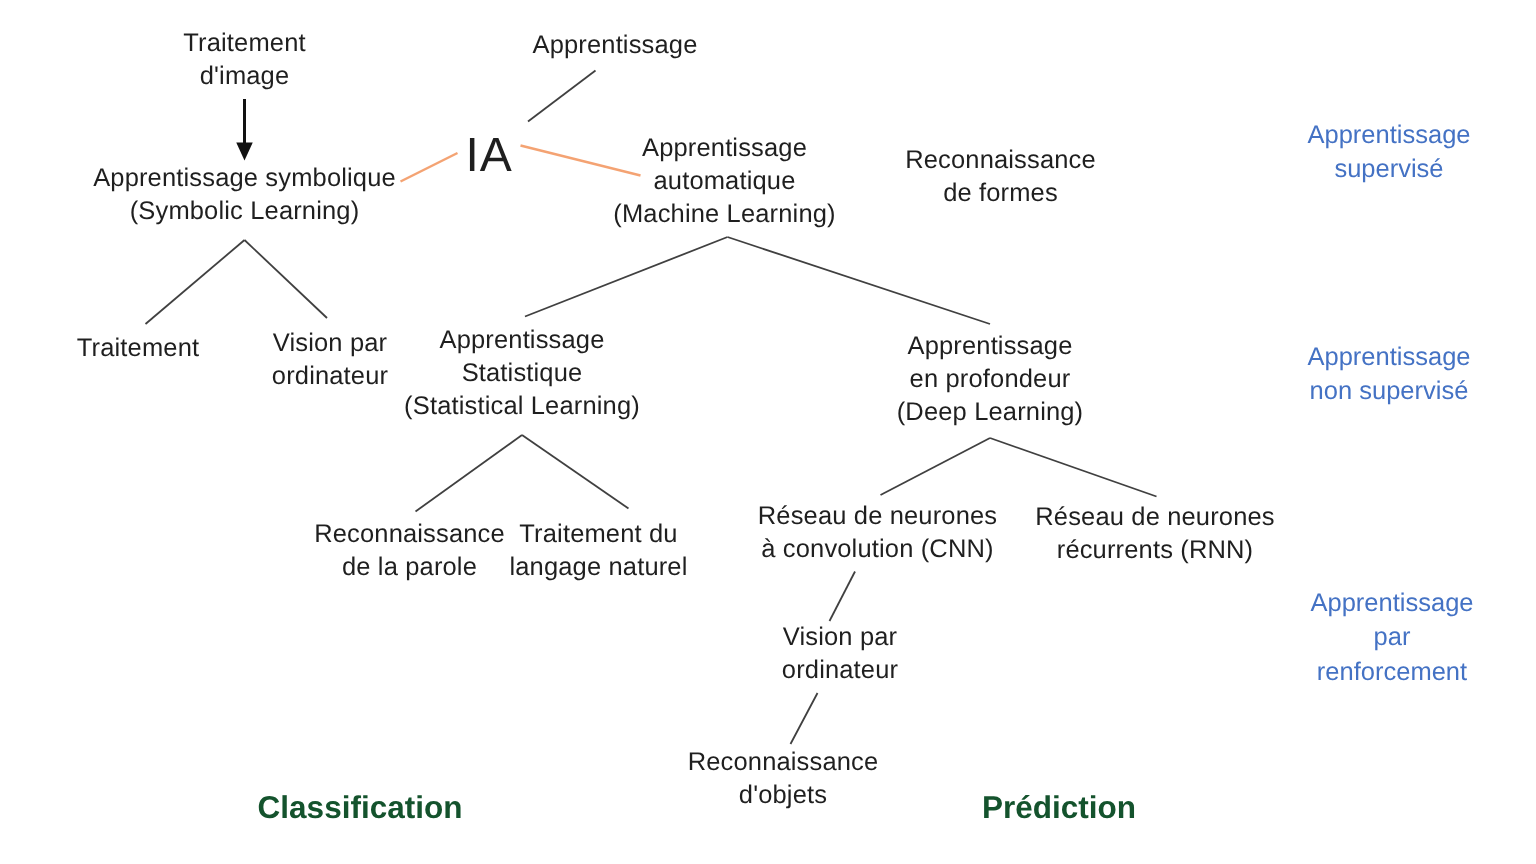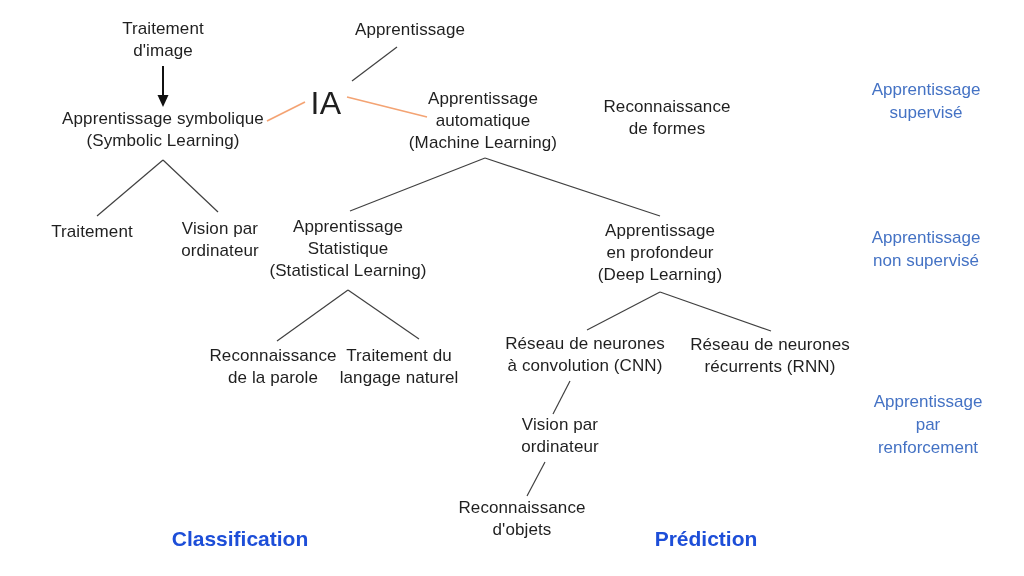--- a/index.html
+++ b/index.html
@@ -42,21 +42,21 @@
     line-height: 23px;
     color: #4472C4;
   }
   .phase-label {
     position: absolute;
     transform: translateX(-50%);
     text-align: center;
     font-size: 21px;
     line-height: 24px;
     font-weight: bold;
-    color: #1d4ed8;
+    color: #14532d;
   }
 </style>
 </head>
 <body>
 
 <div class="stage">
 
   <svg class="edges-layer" viewBox="0 0 1024 576" xmlns="http://www.w3.org/2000/svg">
 
     <line x1="397" y1="47" x2="352" y2="81" stroke="#404040" stroke-width="1.2"></line>

